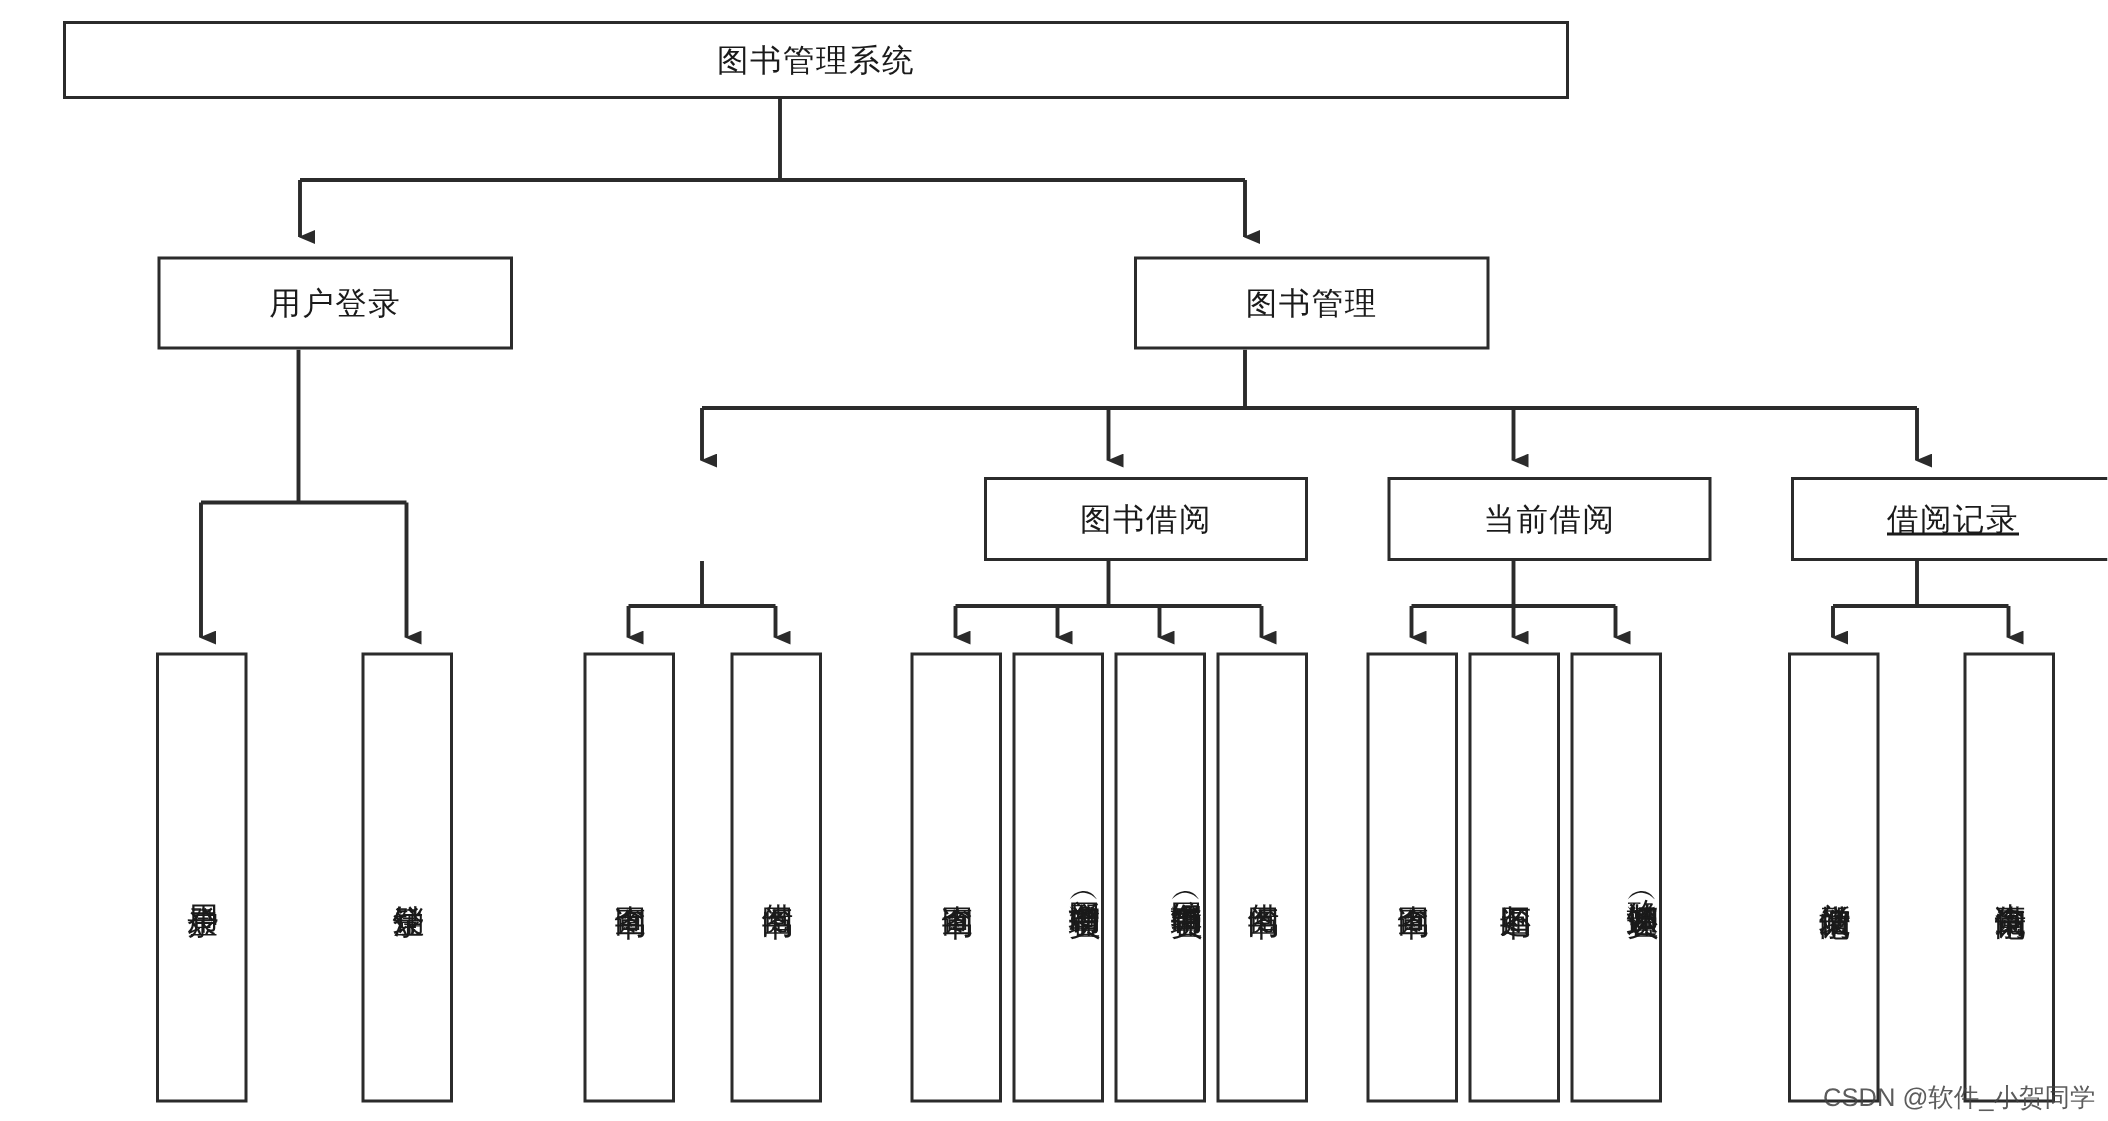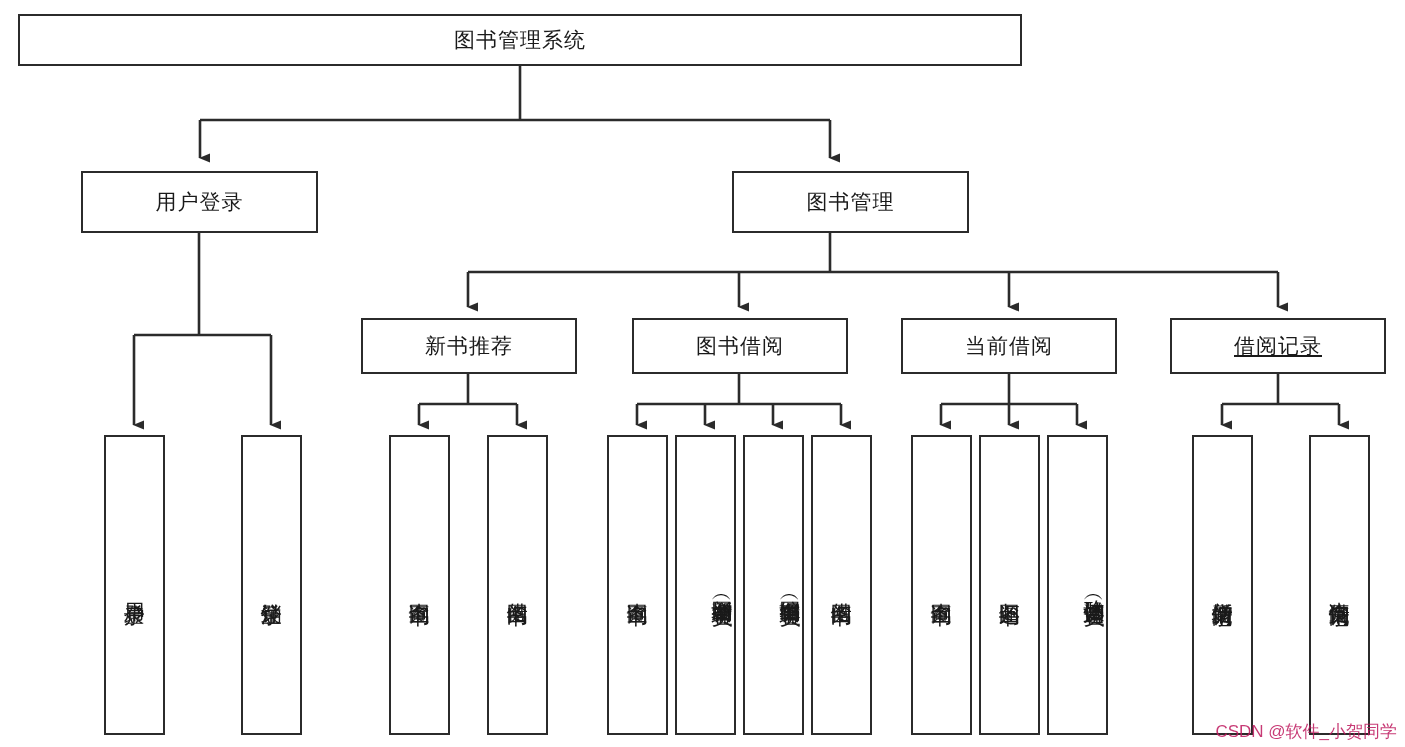--- a/index.html
+++ b/index.html
@@ -31,20 +31,21 @@
     border: 2px solid #2b2b2b;
     background: #ffffff;
     display: flex;
     align-items: center;
     justify-content: center;
     color: #1a1a1a;
   }
   .node.horiz {
     font-size: 21px;
     letter-spacing: 1px;
+    margin-left: 24px;
   }
   .node.vert {
     writing-mode: vertical-rl;
     text-orientation: upright;
     font-size: 21px;
     line-height: 1.12;
     letter-spacing: 1px;
     align-items: flex-start;
     justify-content: center;
     padding-top: 6px;
@@ -55,21 +56,21 @@
   }
   .node.vert .txt {
     display: block;
     max-height: 100%;
   }
   #watermark {
     position: absolute;
     right: 8px;
     bottom: 4px;
     font-size: 17px;
-    color: #be185d;
+    color: #404040;
     white-space: nowrap;
     opacity: 0.85;
   }
 </style>
 </head>
 <body>
 
 <div id="canvas">
 
   <svg class="edges" viewBox="0 0 1405 747">
@@ -126,23 +127,20 @@
     <span class="txt">图书管理系统</span>
   </div>
 
   <div class="node horiz" style="left:81px; top:171px; width:237px; height:62px;">
     <span class="txt">用户登录</span>
   </div>
   <div class="node horiz" style="left:732px; top:171px; width:237px; height:62px;">
     <span class="txt">图书管理</span>
   </div>
 
-  <div class="node horiz" style="left:361px; top:318px; width:216px; height:56px;">
-    <span class="txt">新书推荐</span>
-  </div>
   <div class="node horiz" style="left:901px; top:318px; width:216px; height:56px;">
     <span class="txt">当前借阅</span>
   </div>
   <div class="node horiz" style="left:632px; top:318px; width:216px; height:56px;">
     <span class="txt">图书借阅</span>
   </div>
   <div class="node horiz" style="left:1170px; top:318px; width:216px; height:56px;text-decoration:underline;">
     <span class="txt">借阅记录</span>
   </div>
 

